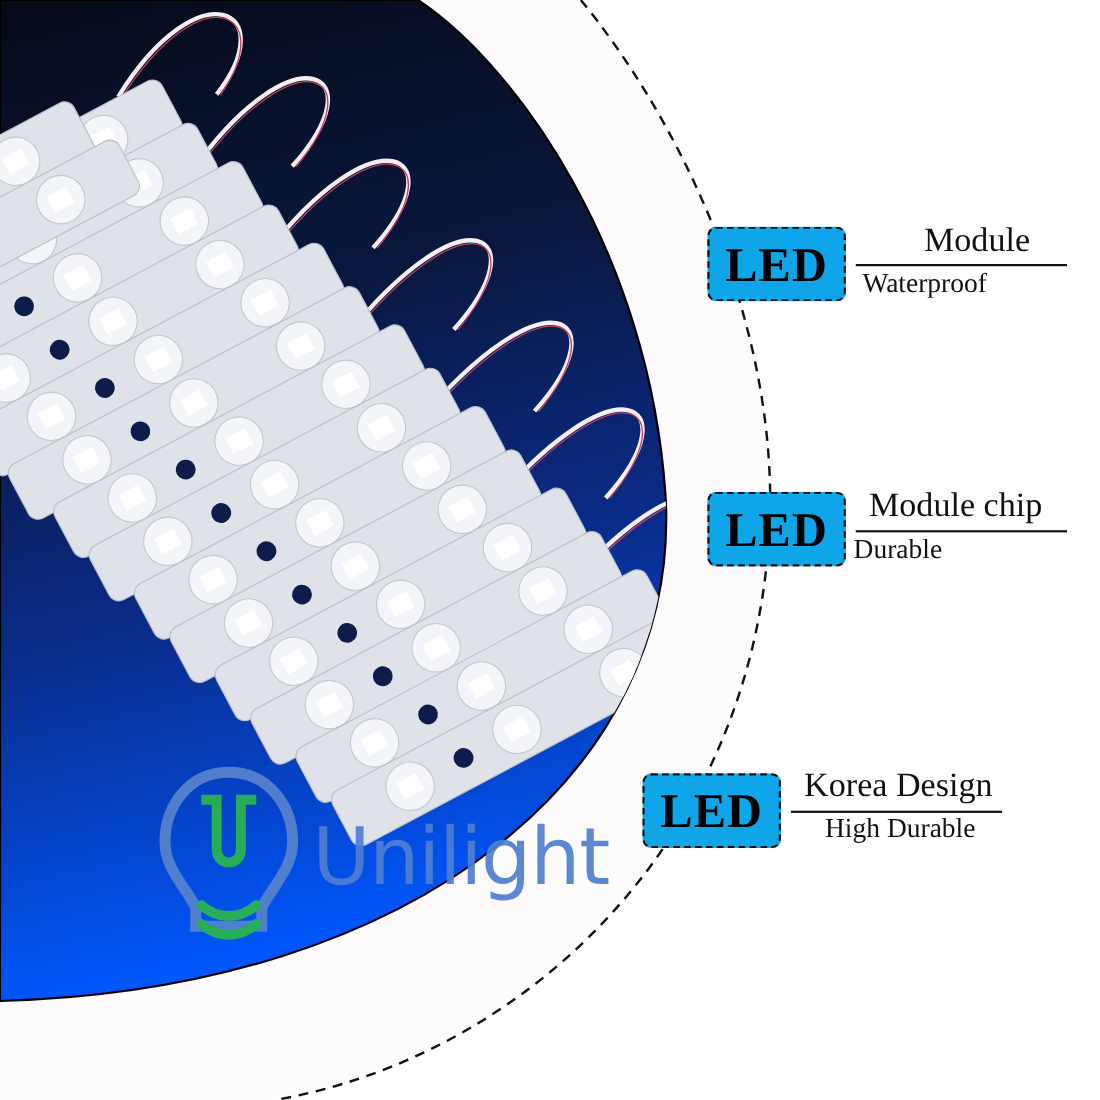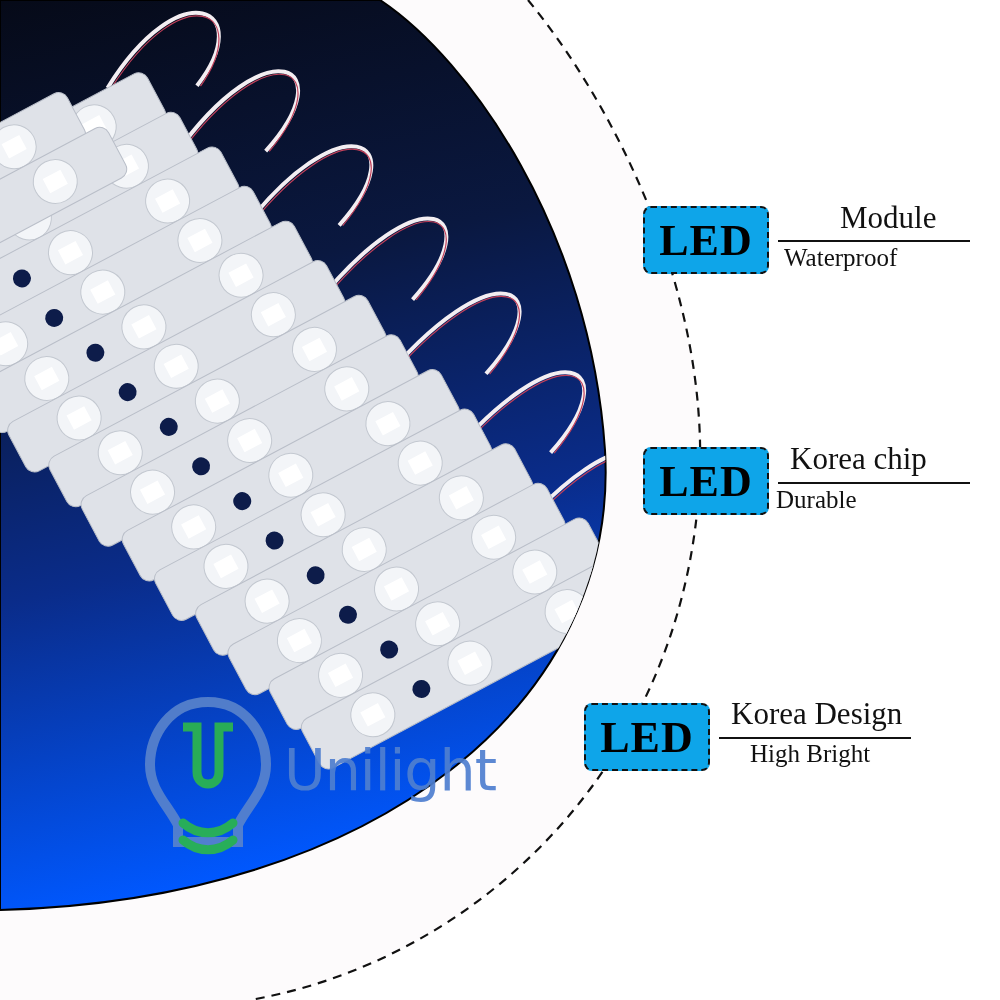--- a/index.html
+++ b/index.html
@@ -6,21 +6,21 @@
   body { width:1000px; height:1000px; position:relative; overflow:hidden; background:#ffffff; font-family:"Liberation Serif", serif; }
   .canvas { position:absolute; left:0; top:0; width:1000px; height:1000px; }
   .badge {
     position:absolute; border:2px dashed #111; border-radius:8px;
     background:#0ea5e9; display:flex; align-items:center; justify-content:center;
     font-family:"Liberation Serif", serif; font-weight:bold; color:#000; font-size:44px; letter-spacing:1px;
   }
   .feat-title { position:absolute; font-family:"Liberation Serif", serif; font-size:31px; color:#111; white-space:nowrap; }
   .feat-sub { position:absolute; font-family:"Liberation Serif", serif; font-size:25px; color:#111; white-space:nowrap; }
   .feat-line { position:absolute; height:1.5px; background:#111; }
-  .brand-text { position:absolute; font-family:"DejaVu Sans", sans-serif; font-size:57px; color:#4f7fd0; opacity:0.92; letter-spacing:-1px; }
+  .brand-text { position:absolute; font-family:"DejaVu Sans", sans-serif; font-size:72px; color:#4f7fd0; opacity:0.92; letter-spacing:-1px; }
 </style>
 </head>
 <body>
 
 <div class="canvas">
   <svg width="1000" height="1000" viewBox="0 0 1000 1000" style="position:absolute;left:0;top:0">
     <defs>
       <linearGradient id="bg" x1="0" y1="0" x2="0.15" y2="1">
         <stop offset="0" stop-color="#060a18"></stop>
         <stop offset="0.35" stop-color="#0a1840"></stop>
@@ -108,24 +108,24 @@
 
   <div>
     <div class="badge" style="left:643px; top:206px; width:122px; height:64px;">LED</div>
     <div class="feat-title" style="left:830px; top:200px;margin-left:10px;">Module</div>
     <div class="feat-line" style="left:778px; top:240px; width:192px;"></div>
     <div class="feat-sub" style="left:784px; top:244px;">Waterproof</div>
   </div>
 
   <div>
     <div class="badge" style="left:643px; top:447px; width:122px; height:64px;">LED</div>
-    <div class="feat-title" style="left:790px; top:441px;">Korea chip</div>
+    <div class="feat-title" style="left:790px; top:441px;">Module chip</div>
     <div class="feat-line" style="left:778px; top:482px; width:192px;"></div>
     <div class="feat-sub" style="left:776px; top:486px;">Durable</div>
   </div>
 
   <div>
     <div class="badge" style="left:584px; top:703px; width:122px; height:64px;">LED</div>
     <div class="feat-title" style="left:731px; top:696px;">Korea Design</div>
     <div class="feat-line" style="left:719px; top:737px; width:192px;"></div>
-    <div class="feat-sub" style="left:750px; top:740px;">High Bright</div>
+    <div class="feat-sub" style="left:750px; top:740px;">High Durable</div>
   </div>
 </div>
 
 </body></html>

